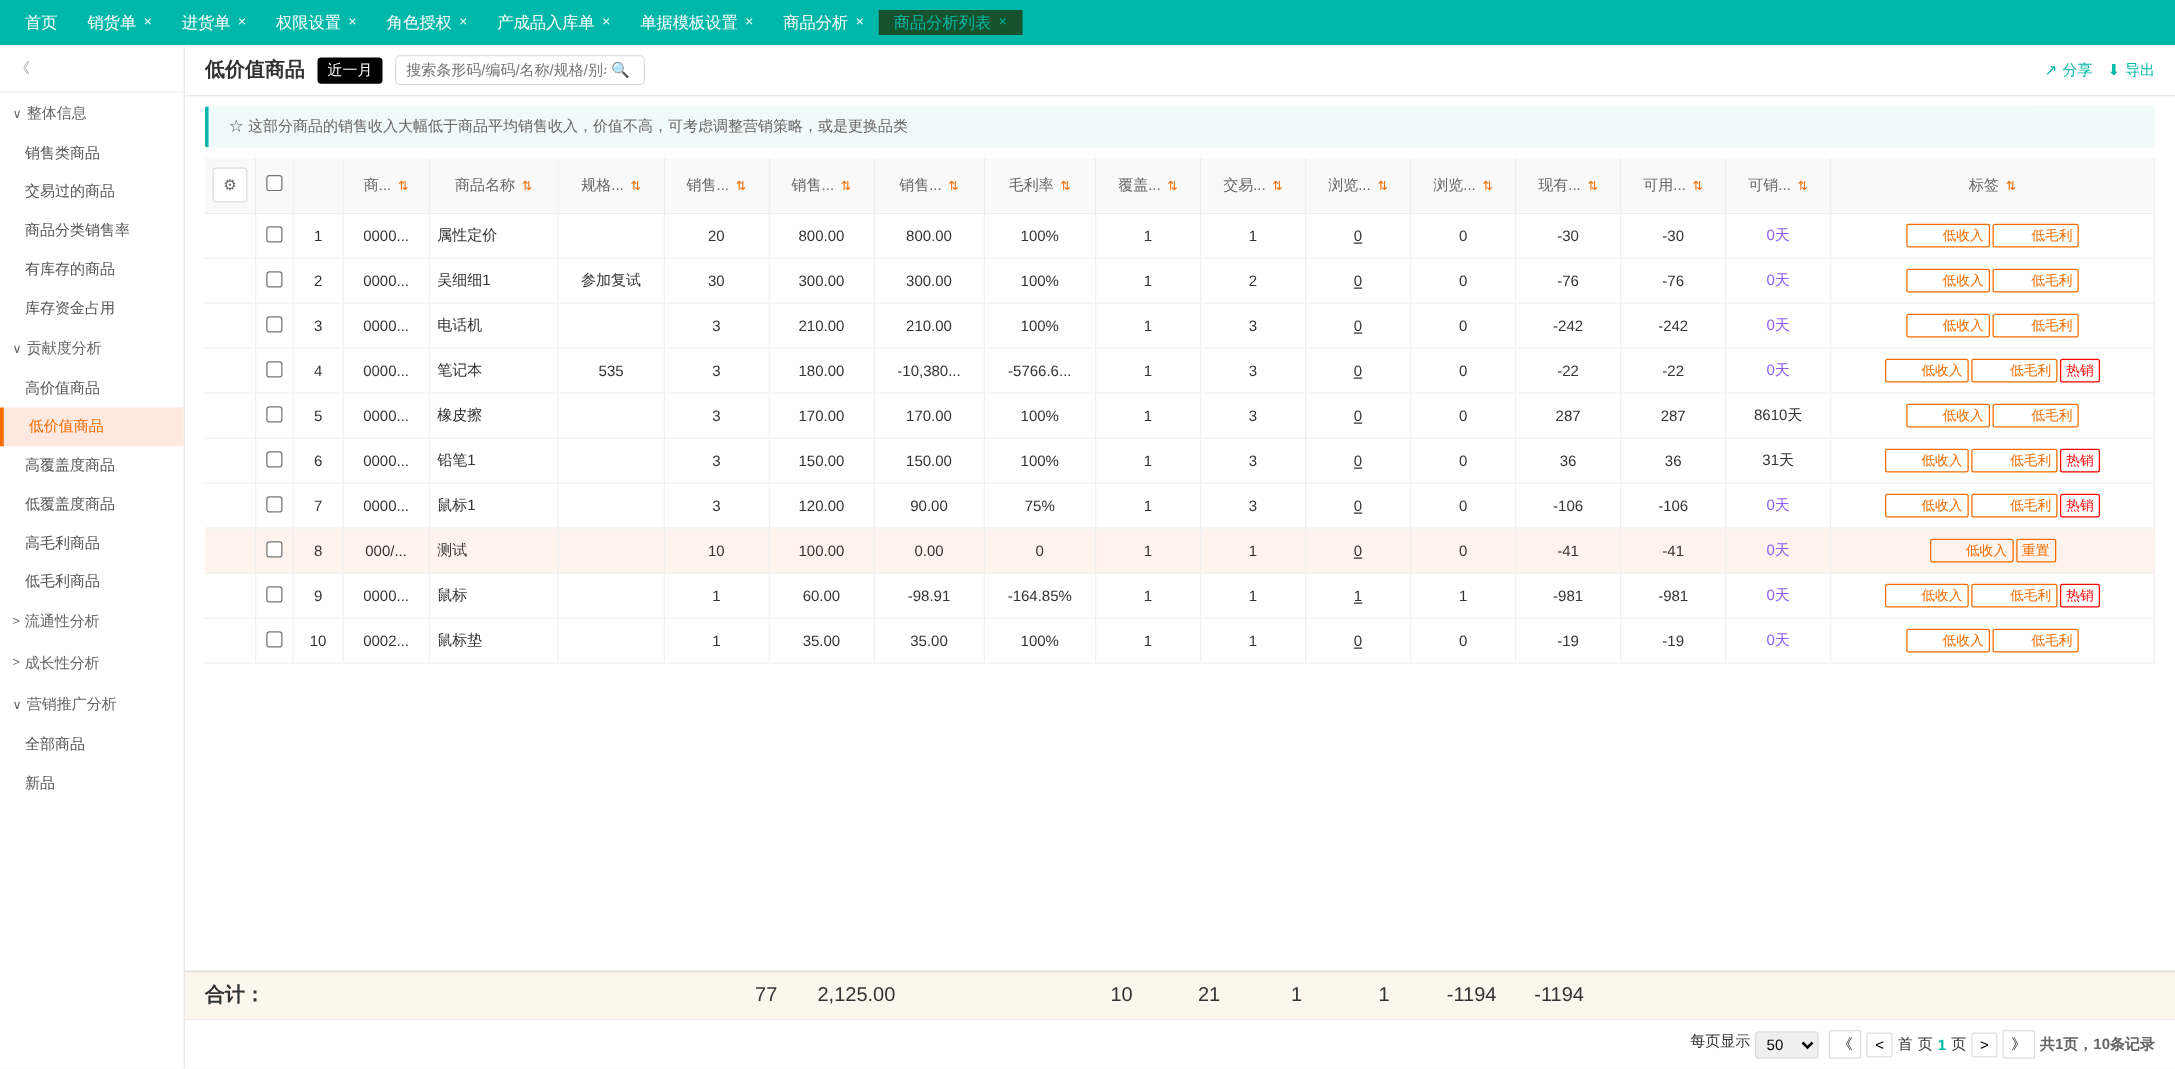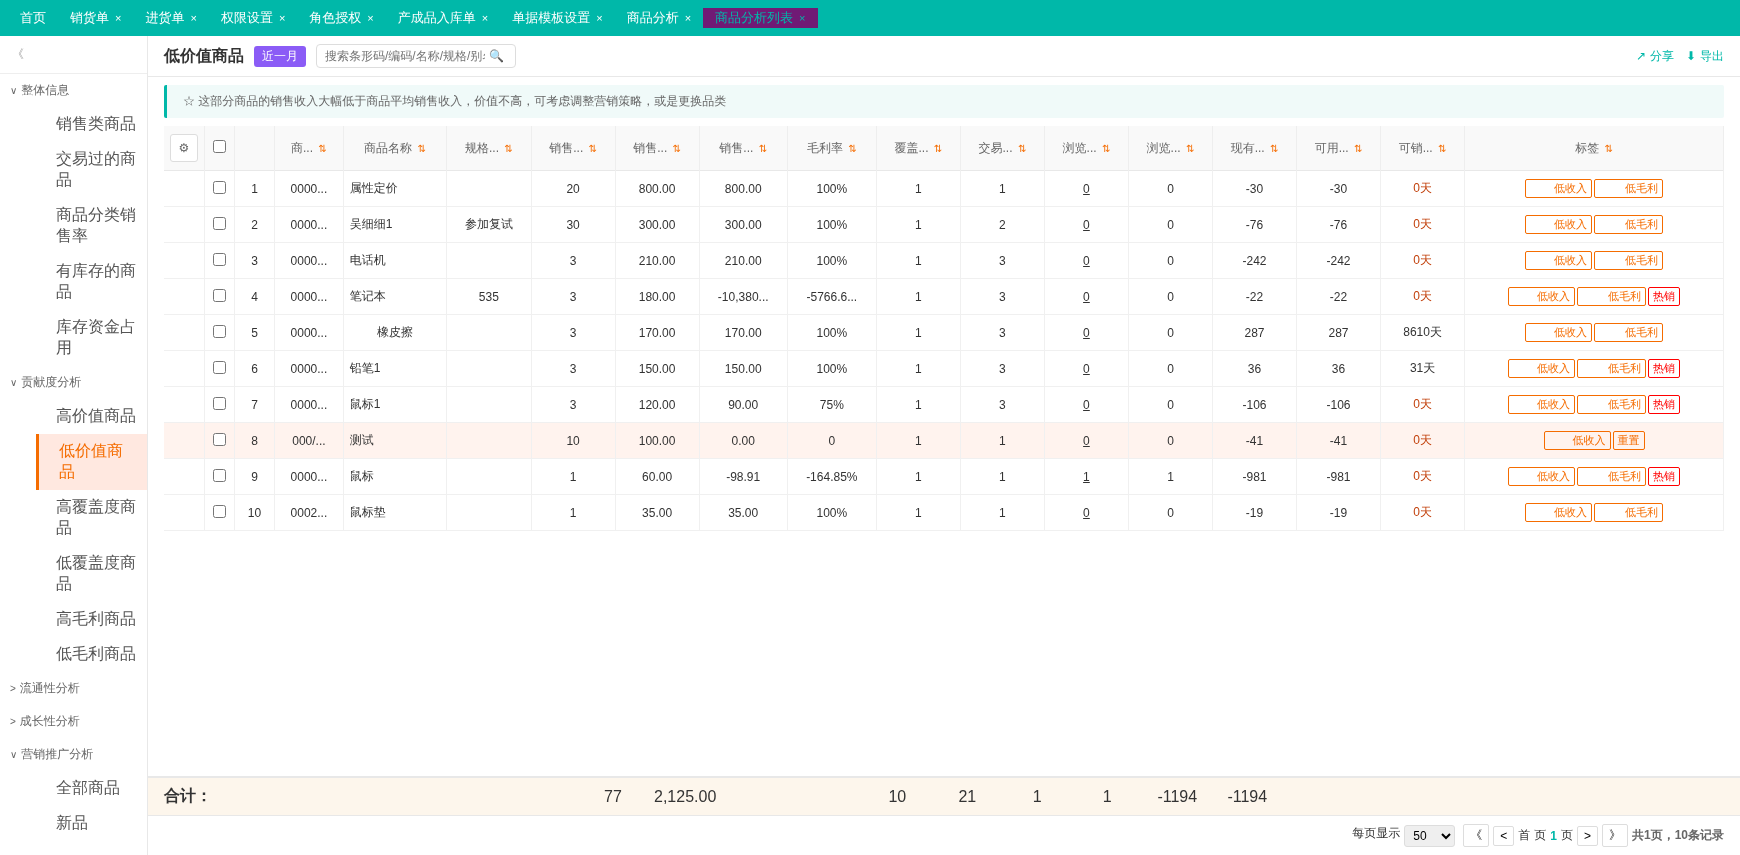--- a/index.html
+++ b/index.html
@@ -16,21 +16,21 @@
     .nav-item {
       color: #fff;
       padding: 0 12px;
       height: 20px;
       display: flex;
       align-items: center;
       cursor: pointer;
       font-size: 13px;
       white-space: nowrap;
     }
-    .nav-item.active { background: #701a75; color: #00b8a9; }
+    .nav-item.active { background: #14532d; color: #00b8a9; }
     .nav-item .close-x { margin-left: 6px; font-size: 11px; }
 
     
     .main-layout {
       display: flex;
       height: calc(100vh - 36px);
       overflow: hidden;
     }
 
     
@@ -47,22 +47,21 @@
       padding: 8px 10px;
       color: #666;
       font-size: 12px;
       cursor: pointer;
     }
     .sidebar-group-header .arrow { margin-right: 4px; font-size: 10px; }
     .sidebar-item {
       padding: 7px 10px 7px 20px;
       color: #555;
       cursor: pointer;
-      font-size: 16px;
-      margin-left: 36px;
+      font-size: 12px;
     }
     .sidebar-item.active { background: #ffe8e0; color: #f56c00; border-left: 3px solid #f56c00; }
 
     
     .content-area {
       flex: 1;
       display: flex;
       flex-direction: column;
       overflow: hidden;
       background: #fff;
@@ -76,21 +75,21 @@
       border-bottom: 1px solid #e8e8e8;
       background: #fff;
       gap: 10px;
     }
     .content-title {
       font-size: 16px;
       font-weight: bold;
       color: #333;
     }
     .tag-filter {
-      background: #8b5cf6;
+      background: #000000;
       color: #fff;
       border-radius: 3px;
       padding: 2px 8px;
       font-size: 12px;
       cursor: pointer;
     }
     .search-box {
       border: 1px solid #ddd;
       border-radius: 4px;
       padding: 4px 8px;
@@ -176,21 +175,21 @@
       border: 1px solid;
       border-radius: 2px;
       padding: 1px 4px;
       font-size: 11px;
       margin: 1px;
     }
     .tag-low-income { color: #f56c00; border-color: #f56c00; padding-left: 28px; }
     .tag-low-profit { color: #f56c00; border-color: #f56c00; padding-left: 30px; }
     .tag-hot { color: #f00; border-color: #f00; }
     .tag-recommend { color: #f56c00; border-color: #f56c00; }
-    .days-orange { color: #c2410c; }
+    .days-orange { color: #8b5cf6; }
     .underline-link { text-decoration: underline; color: #333; cursor: pointer; }
 
     
     .table-footer {
       border-top: 2px solid #e8e8e8;
       padding: 8px 16px;
       display: flex;
       align-items: center;
       background: #fdf6ec;
       font-size: 16px;
@@ -465,21 +464,21 @@
     <td>-22</td>
     <td>-22</td>
     <td class="days-orange">0天</td>
     <td><span class="tag-badge tag-low-income">低收入</span><span class="tag-badge tag-low-profit">低毛利</span><span class="tag-badge tag-hot">热销</span></td>
   </tr>
               <tr>
     <td></td>
     <td><input type="checkbox" style=""></td>
     <td>5</td>
     <td>0000...</td>
-    <td style="text-align:center">橡皮擦</td>
+    <td style="text-align:left">橡皮擦</td>
     <td></td>
     <td>3</td>
     <td>170.00</td>
     <td>170.00</td>
     <td>100%</td>
     <td>1</td>
     <td>3</td>
     <td><span class="underline-link">0</span></td>
     <td>0</td>
     <td>287</td>

